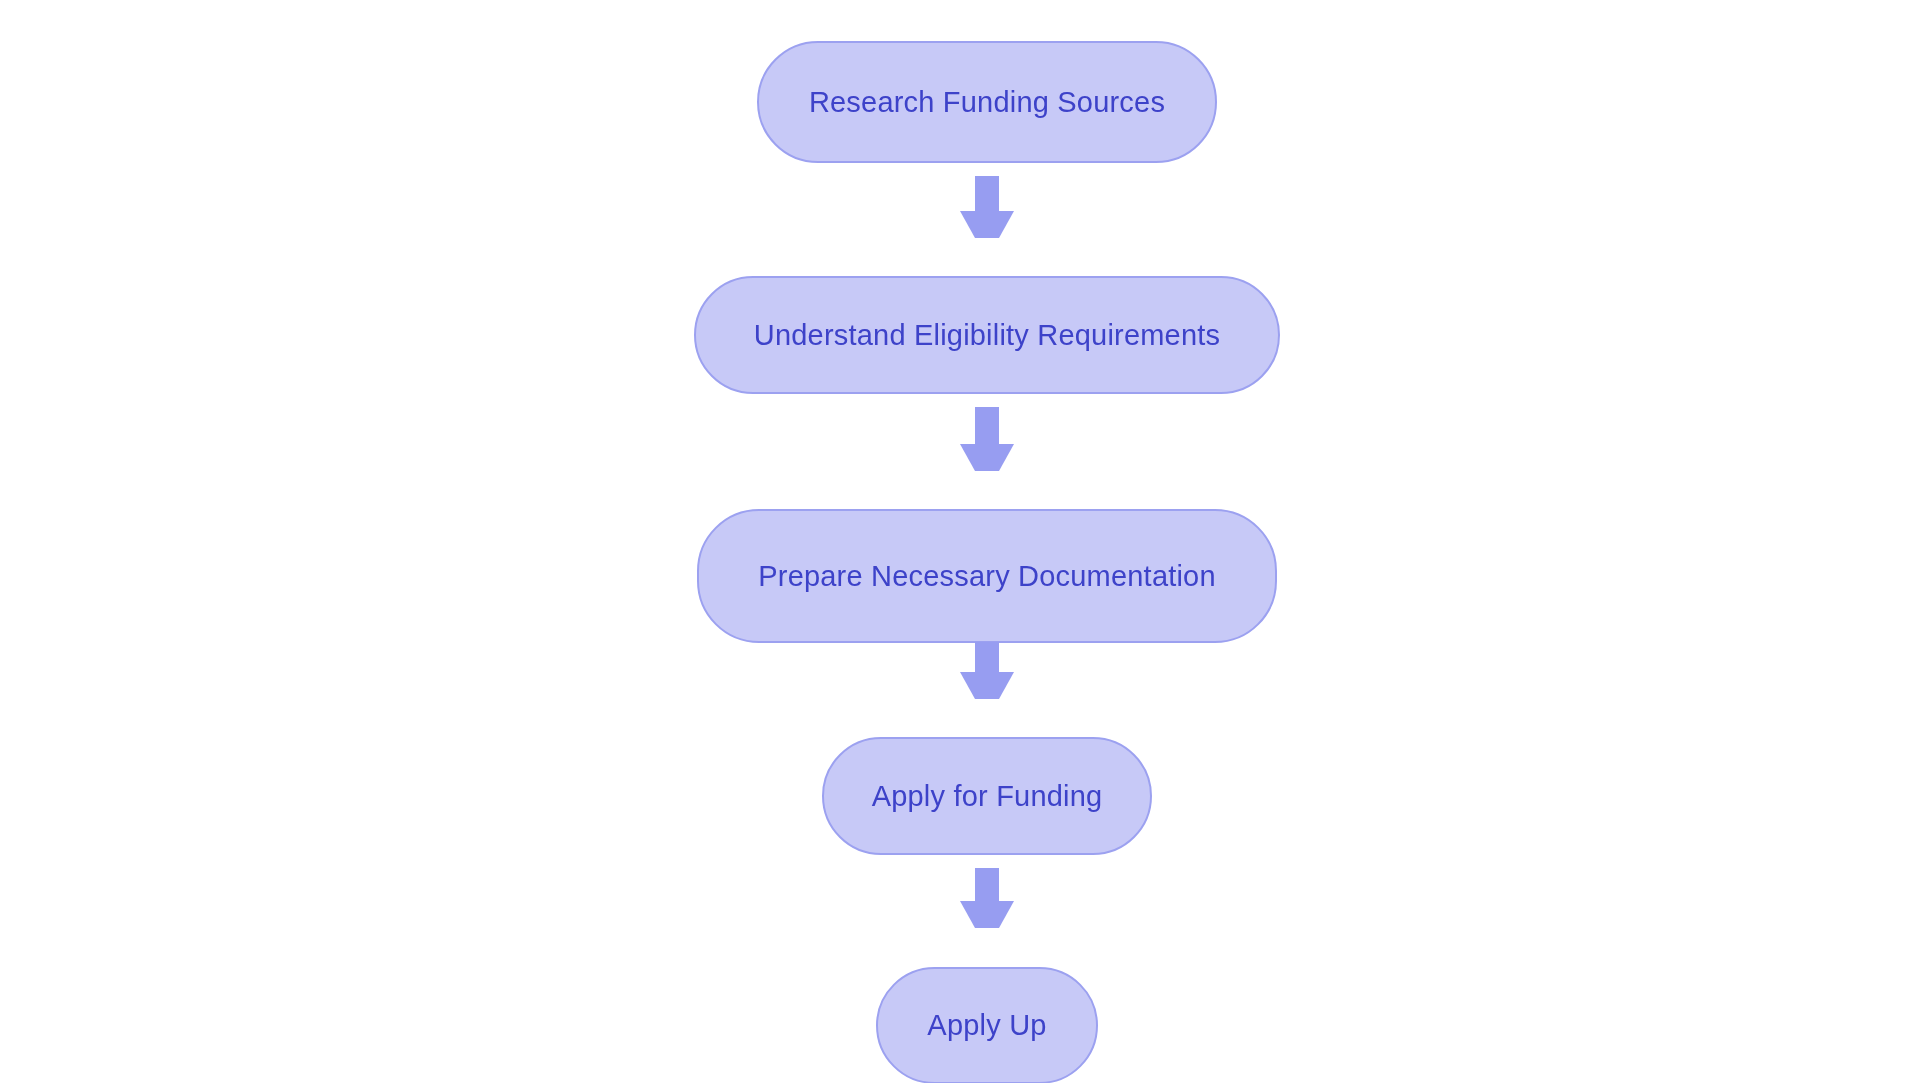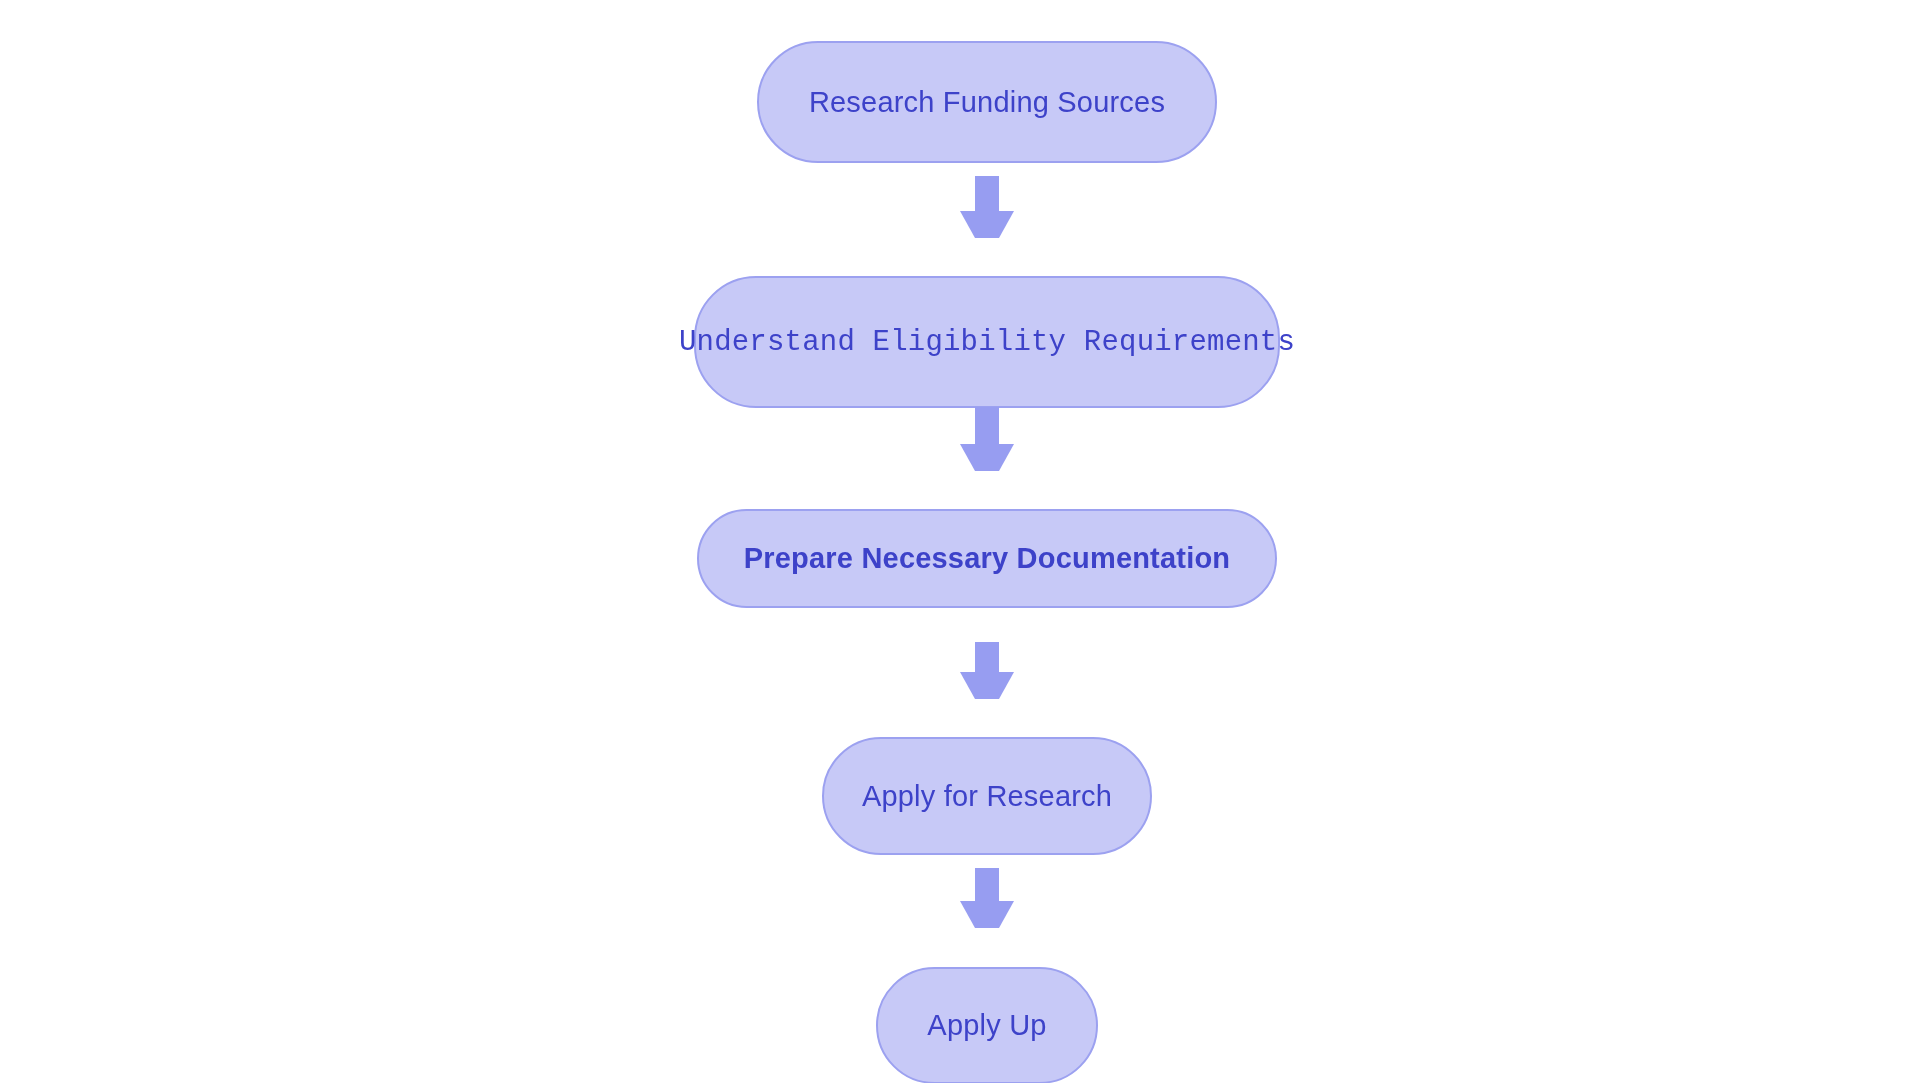--- a/index.html
+++ b/index.html
@@ -32,22 +32,22 @@
     border: 2px solid var(--node-border);
     border-radius: 62px;
     color: var(--text-color);
     font-size: 29px;
     letter-spacing: 0.2px;
     text-align: center;
     white-space: nowrap;
   }
   
   .node-1 { left: 733px; top: 17px;  width: 460px; height: 122px; }
-  .node-2 { left: 670px; top: 252px; width: 586px; height: 132px; font-family: Liberation Mono, monospace; }
-  .node-3 { left: 673px; top: 485px; width: 580px; height: 99px; font-weight: bold; }
+  .node-2 { left: 670px; top: 252px; width: 586px; height: 118px; }
+  .node-3 { left: 673px; top: 485px; width: 580px; height: 134px; }
   .node-4 { left: 798px; top: 713px; width: 330px; height: 118px; }
   .node-5 { left: 852px; top: 943px; width: 222px; height: 117px; }
 
   .flow-arrow {
     position: absolute;
     left: 963px;
     transform: translateX(-50%);
     display: flex;
     flex-direction: column;
     align-items: center;
@@ -97,21 +97,21 @@
   <div class="flow-node node-3">
     <span>Prepare Necessary Documentation</span>
   </div>
 
   <div class="flow-arrow arrow-3">
     <div class="arrow-line"></div>
     <div class="arrow-head"></div>
   </div>
 
   <div class="flow-node node-4">
-    <span>Apply for Research</span>
+    <span>Apply for Funding</span>
   </div>
 
   <div class="flow-arrow arrow-4">
     <div class="arrow-line"></div>
     <div class="arrow-head"></div>
   </div>
 
   <div class="flow-node node-5">
     <span>Apply Up</span>
   </div>

